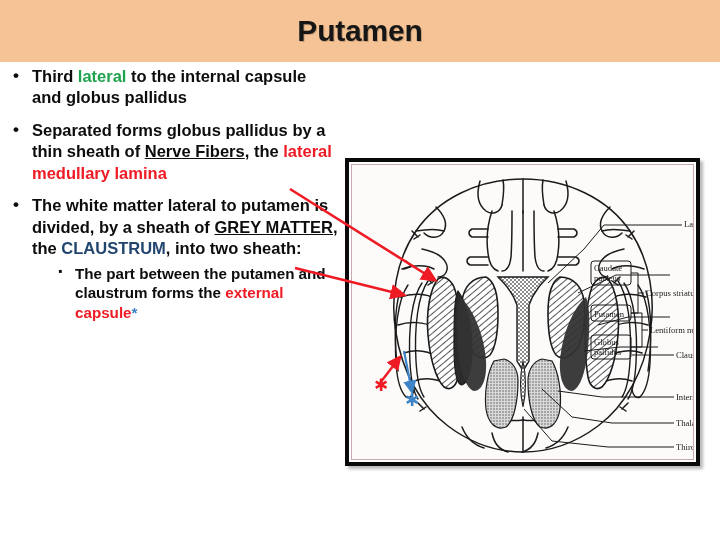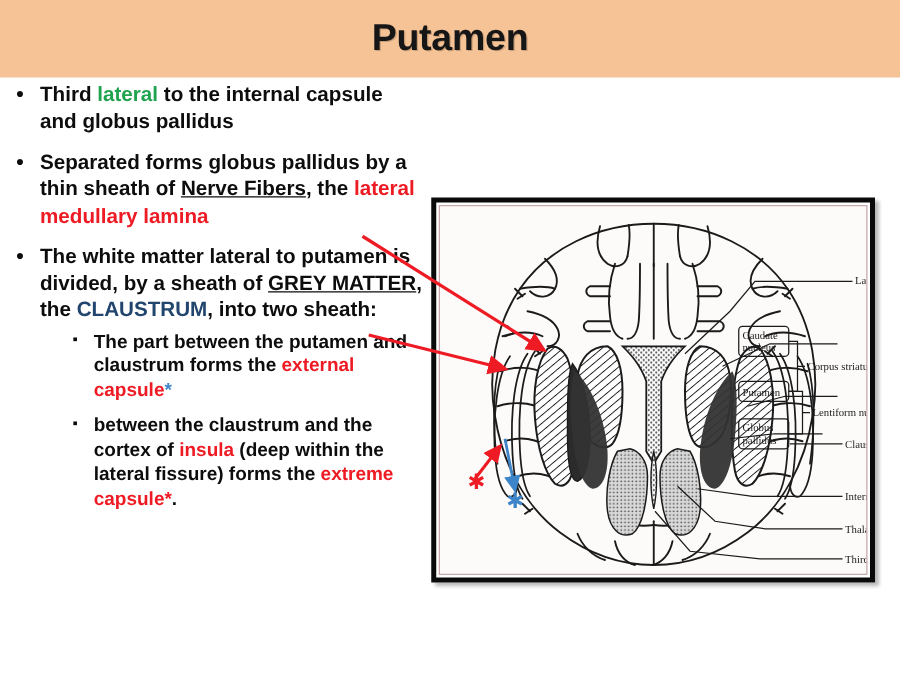--- a/index.html
+++ b/index.html
@@ -154,23 +154,20 @@
         <span>Separated forms globus pallidus by a thin sheath of </span><span class="ul">Nerve Fibers</span><span>, the </span><span class="red">lateral medullary lamina</span>
       </li>
 
       <li>
         <span>The white matter lateral to putamen is divided, by a sheath of </span><span class="ul">GREY MATTER</span><span>, the </span><span class="navy">CLAUSTRUM</span><span>, into two sheath:</span>
 
         <div class="sub-wrap">
           <ul class="lvl2">
             <li>
               <span>The part between the putamen and claustrum forms the </span><span class="red">external capsule</span><span class="blue-star">*</span>
-            </li>
-            <li>
-              <span>between the claustrum and the cortex of </span><span class="red">insula</span><span> (deep within the lateral fissure) forms the </span><span class="red">extreme capsule*</span><span>.</span>
             </li>
           </ul>
         </div>
       </li>
 
     </ul>
   </div>
 
   <div class="figure">
     <div class="figure-inner">

